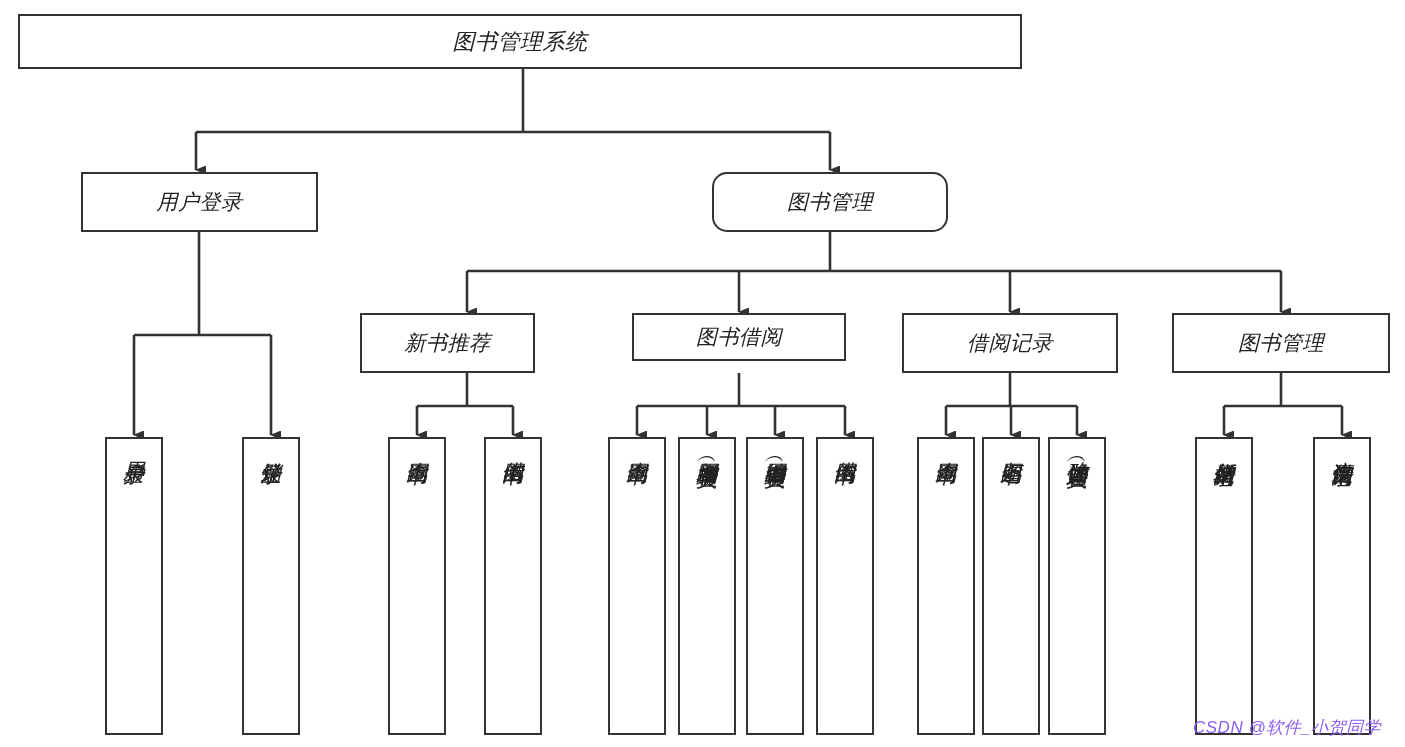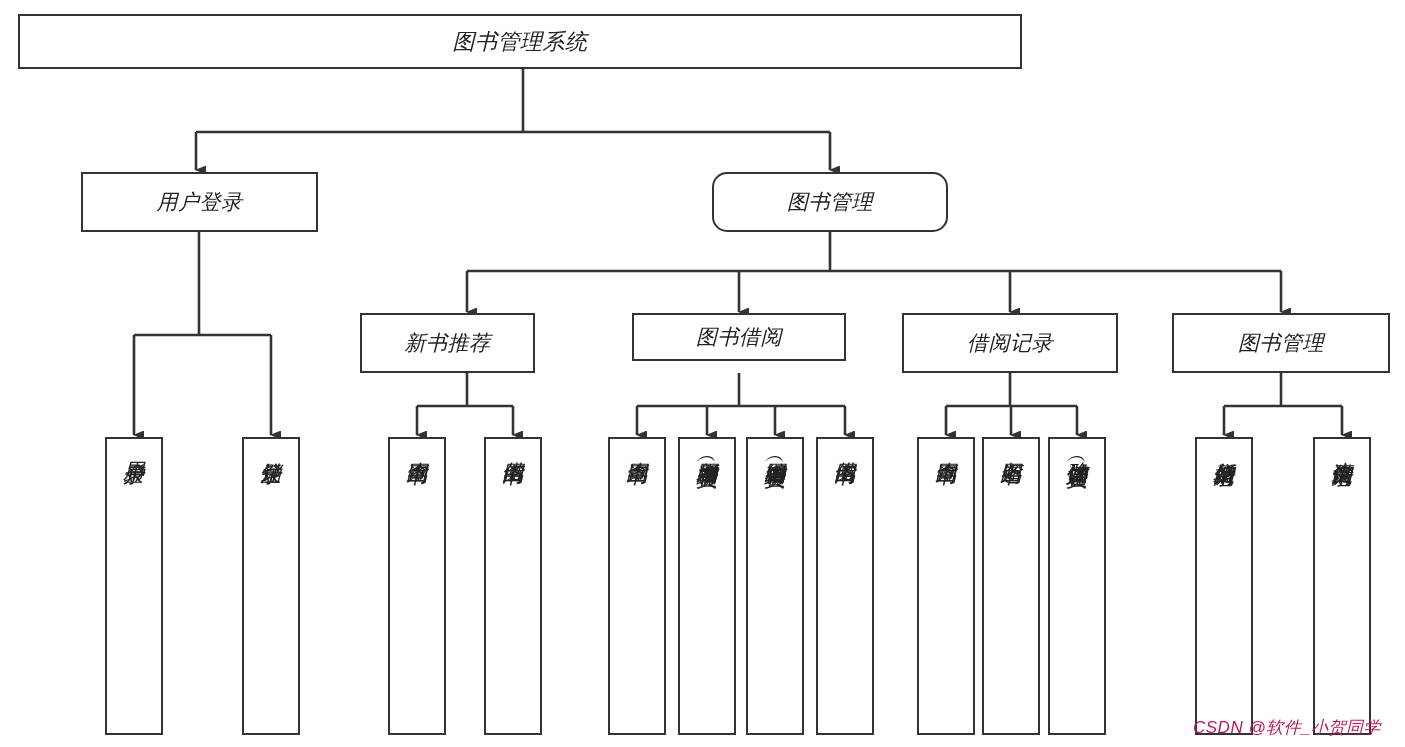--- a/index.html
+++ b/index.html
@@ -53,21 +53,21 @@
     writing-mode: vertical-rl;
     text-orientation: upright;
     white-space: normal;
     font-size: 21px;
     line-height: 1.1;
     letter-spacing: 1px;
   }
   .watermark {
     position: absolute;
     font-size: 17px;
-    color: #be185d;
+    color: #8b5cf6;
     white-space: nowrap;
     letter-spacing: 0.5px;
   }
 </style>
 </head>
 <body>
 
 <div id="canvas">
 
   <svg class="connectors" viewBox="0 0 1405 747">

